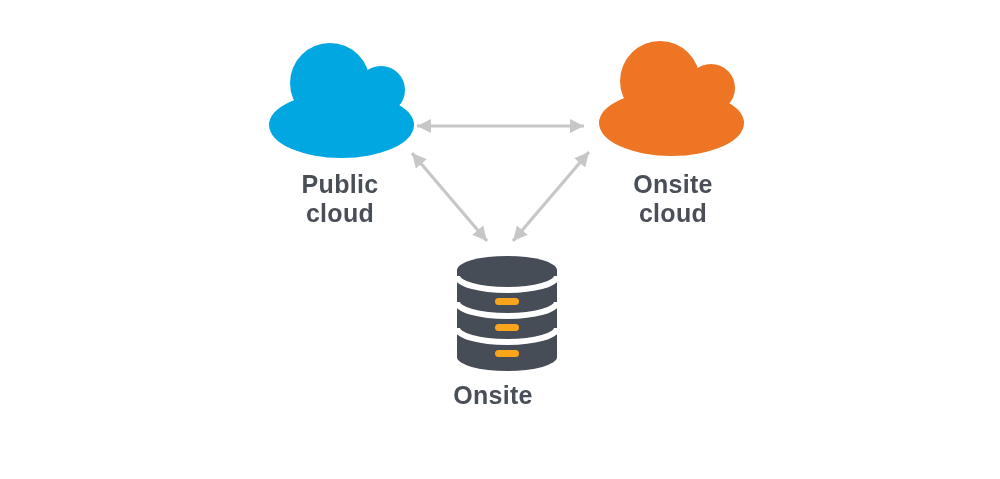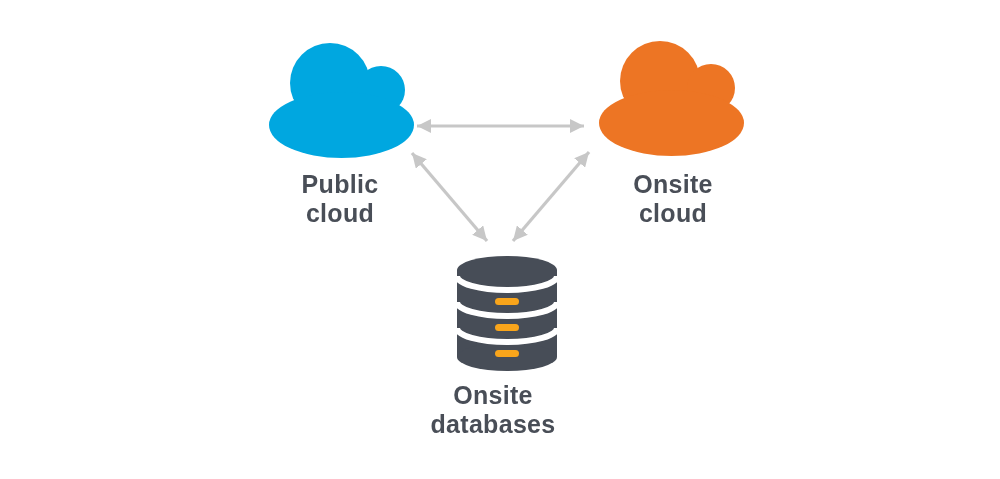--- a/index.html
+++ b/index.html
@@ -105,17 +105,16 @@
       <ellipse class="db-body" cx="50" cy="101" rx="50" ry="14"></ellipse>
       <path class="db-sep" d="M0 20 A50 14 0 0 0 100 20"></path>
       <path class="db-sep" d="M0 46 A50 14 0 0 0 100 46"></path>
       <path class="db-sep" d="M0 72 A50 14 0 0 0 100 72"></path>
       <rect class="db-accent" x="38" y="42" width="24" height="7" rx="3.5"></rect>
       <rect class="db-accent" x="38" y="68" width="24" height="7" rx="3.5"></rect>
       <rect class="db-accent" x="38" y="94" width="24" height="7" rx="3.5"></rect>
     </svg>
     <div class="node-label label-onsite">
       <span>Onsite</span>
-      <span>databases</span>
     </div>
   </div>
 
 </div>
 
 </body></html>

